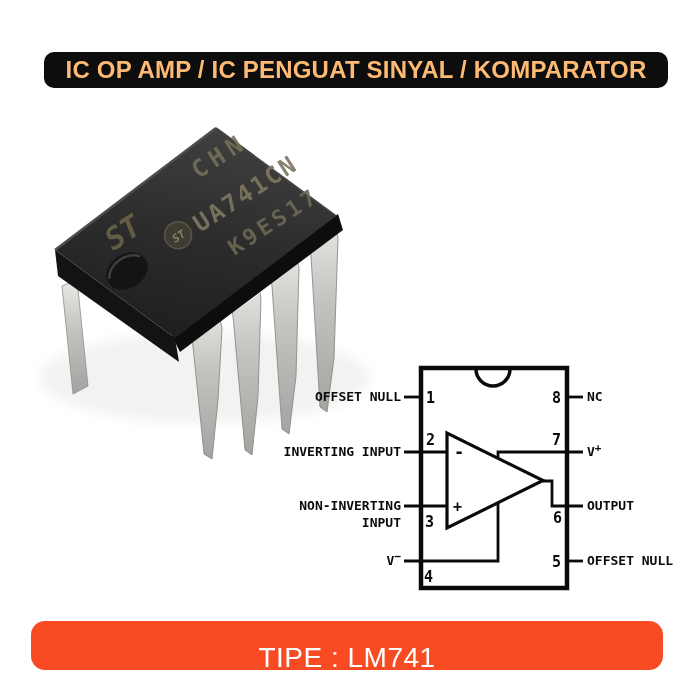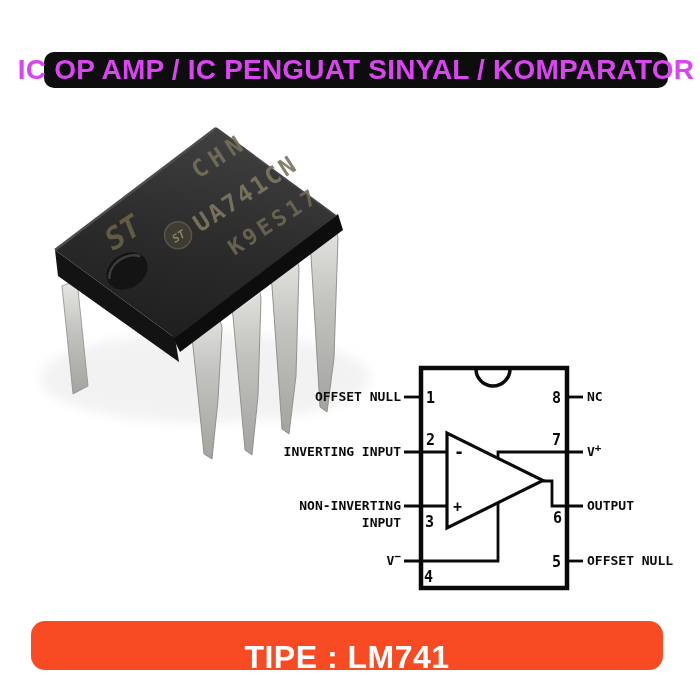--- a/index.html
+++ b/index.html
@@ -6,30 +6,30 @@
   #stage{
     position:relative;width:700px;height:700px;background:#ffffff;
     font-family:"Liberation Sans",sans-serif;overflow:hidden;
   }
   .banner-top{
     position:absolute;left:44px;top:52px;width:624px;height:36px;
     background:#0d0d0d;border-radius:10px;
     display:flex;align-items:center;justify-content:center;
   }
   .banner-top span{
-    color:#d946ef;font-size:28px;font-weight:bold;letter-spacing:0.2px;
+    color:#fdba74;font-size:24px;font-weight:bold;letter-spacing:0.2px;
     white-space:nowrap;
   }
   .banner-bottom{
     position:absolute;left:31px;top:621px;width:632px;height:49px;
     background:#f94b23;border-radius:14px;
     display:flex;align-items:center;justify-content:center;
   }
   .banner-bottom span{
-    color:#ffffff;font-size:32px;font-weight:bold;letter-spacing:0.5px;
+    color:#ffffff;font-size:28px;font-weight:normal;letter-spacing:0.5px;
     white-space:nowrap;
     margin-top:24px;
   }
   .photo-svg{position:absolute;left:20px;top:108px;width:390px;height:365px;}
   .diagram-svg{position:absolute;left:280px;top:355px;width:420px;height:245px;}
   .diag-label{
     font-family:"DejaVu Sans Mono",monospace;font-weight:bold;font-size:13px;
     fill:#0a0a0a;
   }
   .diag-num{

